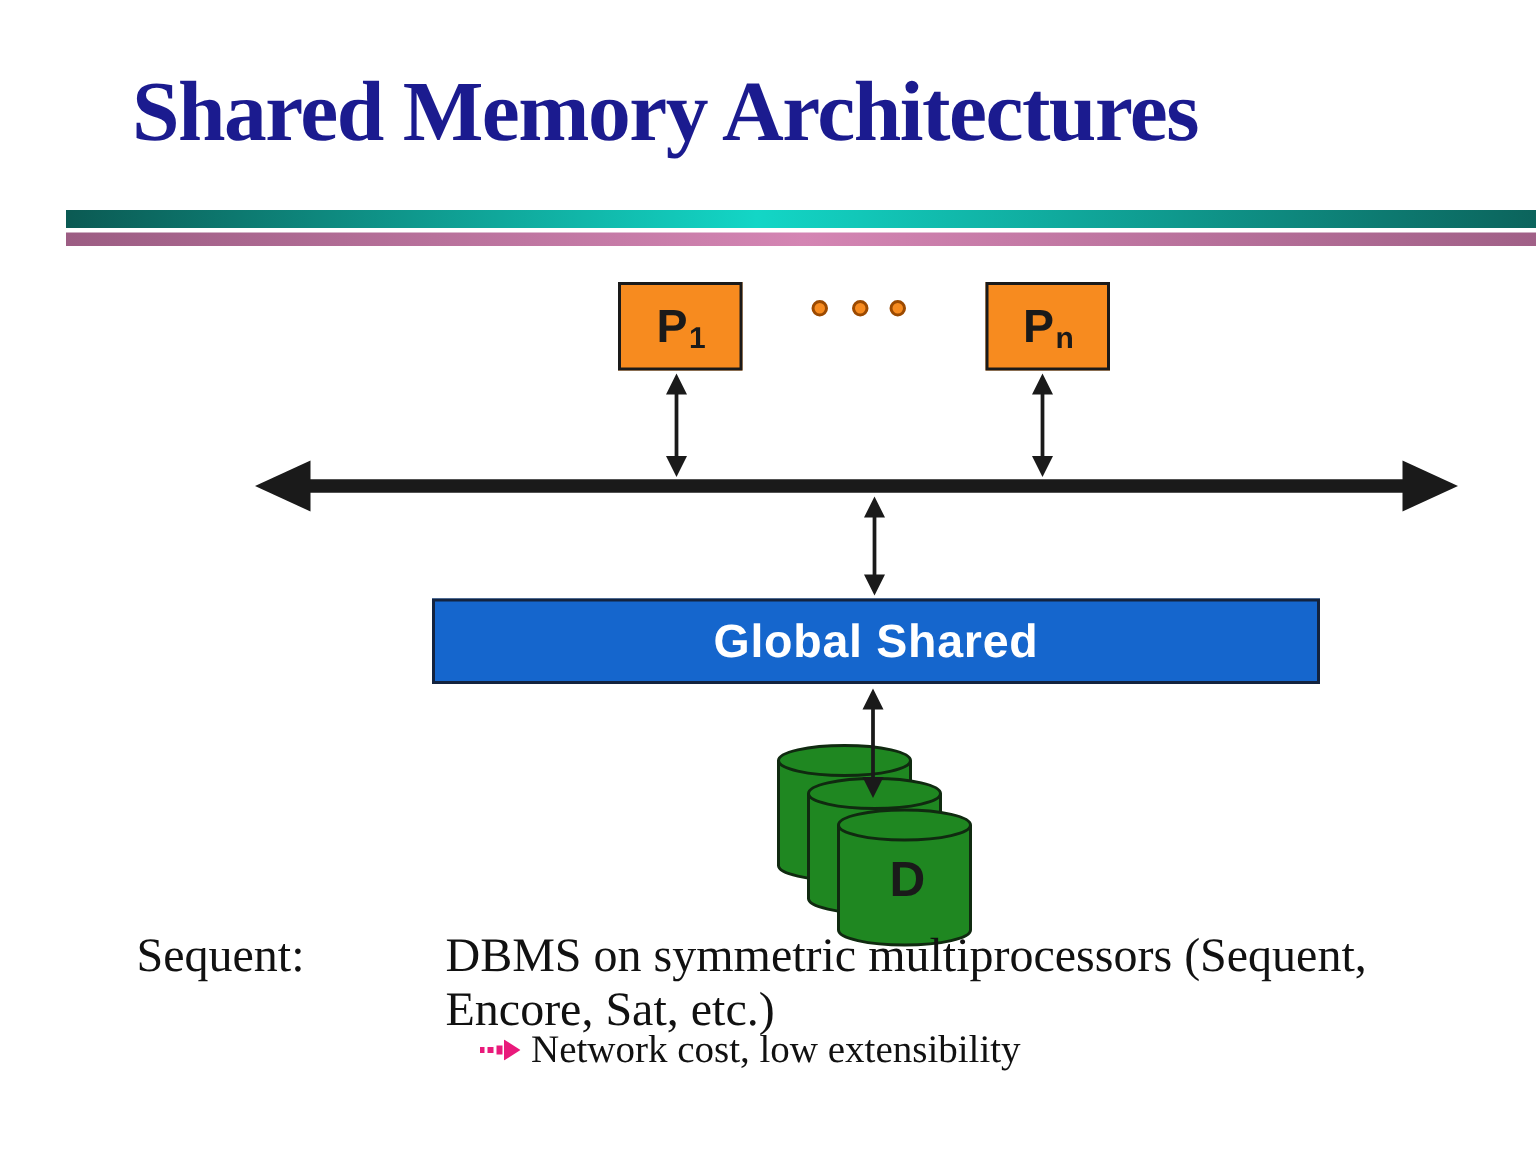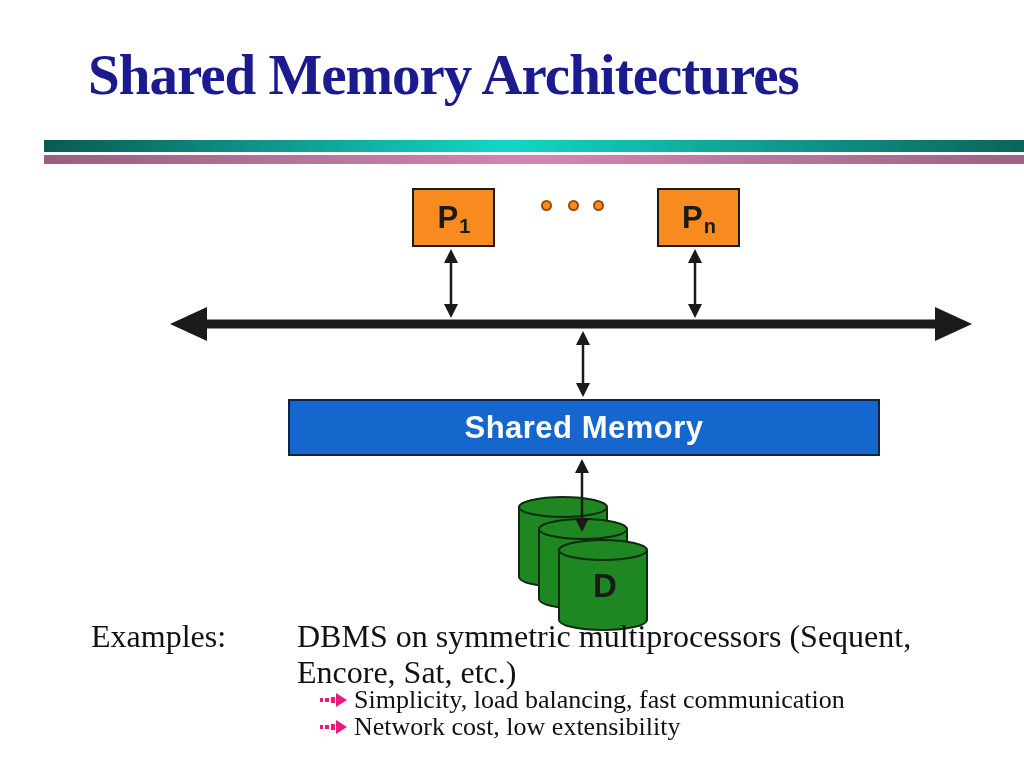--- a/index.html
+++ b/index.html
@@ -139,41 +139,30 @@
 
     <g>
       <line class="arrow-line" x1="538" y1="469" x2="538" y2="522"></line>
       <polygon class="arrow-head" points="538,459 531,473 545,473"></polygon>
       <polygon class="arrow-head" points="538,532 531,518 545,518"></polygon>
     </g>
   </svg>
 
 
   <div class="gm">
-    <span>Shared Memory</span>
+    <span>Global Shared</span>
   </div>
 
-  <div class="examples-label">Examples:</div>
+  <div class="examples-label">Sequent:</div>
   <div class="examples-text">
     <div>DBMS on symmetric multiprocessors (Sequent,</div>
     <div>Encore, Sat, etc.)</div>
   </div>
 
   <div class="bullets">
-    <div class="bullet-row">
-      <span class="bullet-icon">
-        <svg width="27" height="14" viewBox="0 0 27 14">
-          <rect class="pink" x="0" y="5" width="3" height="4"></rect>
-          <rect class="pink" x="5" y="5" width="4" height="4"></rect>
-          <rect class="pink" x="11" y="4" width="4" height="6"></rect>
-          <polygon class="pink" points="16,0 27,7 16,14"></polygon>
-        </svg>
-      </span>
-      <span class="bullet-text">Simplicity, load balancing, fast communication</span>
-    </div>
     <div class="bullet-row">
       <span class="bullet-icon">
         <svg width="27" height="14" viewBox="0 0 27 14">
           <rect class="pink" x="0" y="5" width="3" height="4"></rect>
           <rect class="pink" x="5" y="5" width="4" height="4"></rect>
           <rect class="pink" x="11" y="4" width="4" height="6"></rect>
           <polygon class="pink" points="16,0 27,7 16,14"></polygon>
         </svg>
       </span>
       <span class="bullet-text">Network cost, low extensibility</span>

